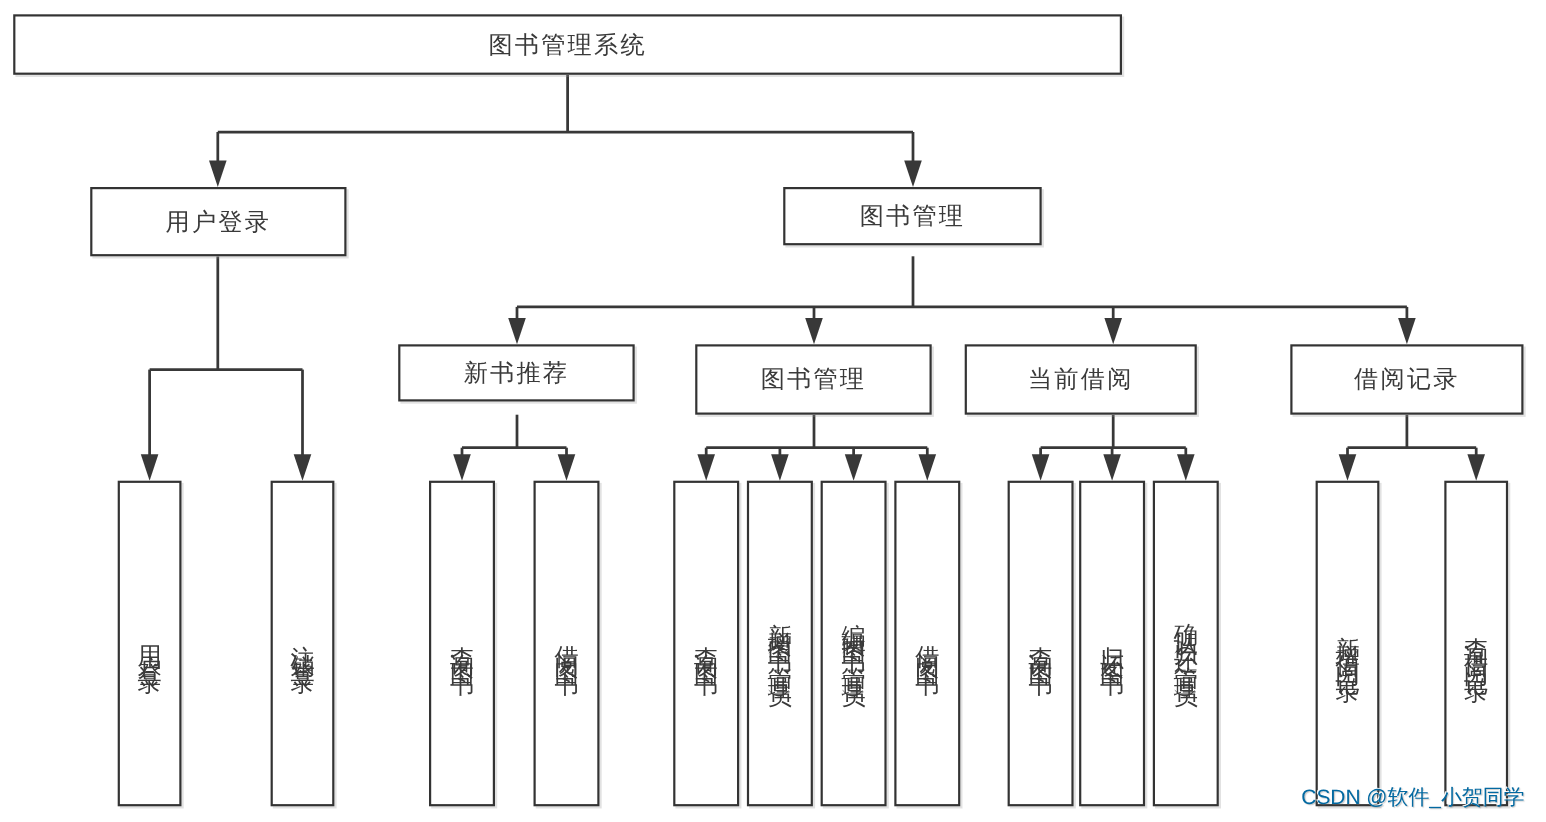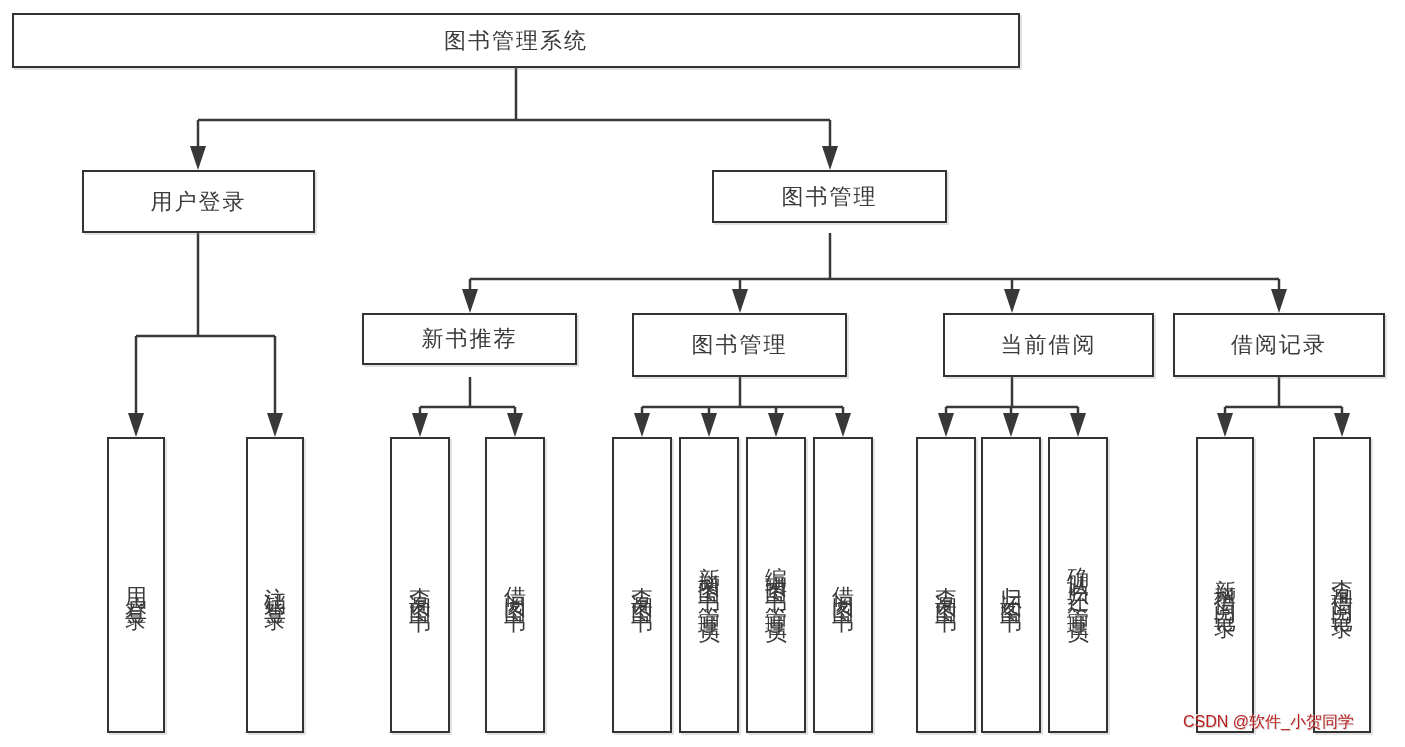--- a/index.html
+++ b/index.html
@@ -33,22 +33,22 @@
   .v .lbl{
     font-size:22px;
     letter-spacing:8px;
     line-height:1;
     white-space:nowrap;
   }
   .watermark{
     position:absolute;
     left:1183px;top:712px;
     width:222px;
-    font-size:16px;
-    color:#b91c1c;
+    font-size:19px;
+    color:#0369a1;
     text-shadow:-1px -1px 0 rgba(255,255,255,.95),1px 1px 1px rgba(100,100,100,.35);
     white-space:nowrap;
     z-index:5;
   }
 </style>
 </head>
 <body>
 
 <div class="canvas">
 
@@ -138,21 +138,21 @@
   <div class="box h" style="left:712px;top:170px;width:235px;height:53px">
     <span class="lbl">图书管理</span>
   </div>
 
   <div class="box h" style="left:362px;top:313px;width:215px;height:52px">
     <span class="lbl">新书推荐</span>
   </div>
   <div class="box h" style="left:632px;top:313px;width:215px;height:64px">
     <span class="lbl">图书管理</span>
   </div>
-  <div class="box h" style="left:943px;top:313px;width:211px;height:64px">
+  <div class="box h" style="left:877px;top:313px;width:211px;height:64px">
     <span class="lbl">当前借阅</span>
   </div>
   <div class="box h" style="left:1173px;top:313px;width:212px;height:64px">
     <span class="lbl">借阅记录</span>
   </div>
 
   <div class="box v" style="left:107px;top:437px;width:58px;height:296px">
     <span class="lbl">用户登录</span>
   </div>
   <div class="box v" style="left:246px;top:437px;width:58px;height:296px">

